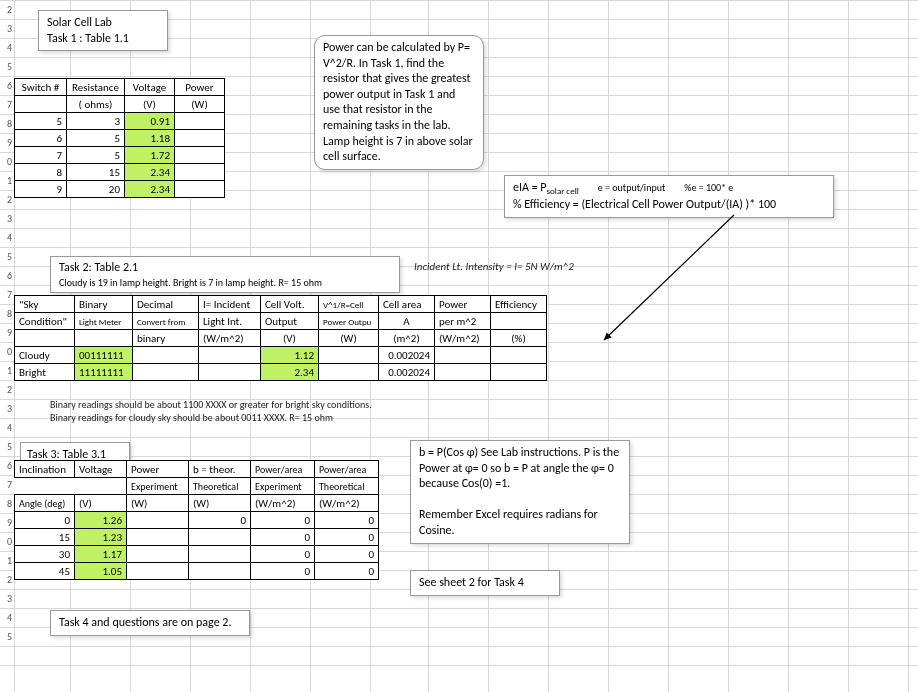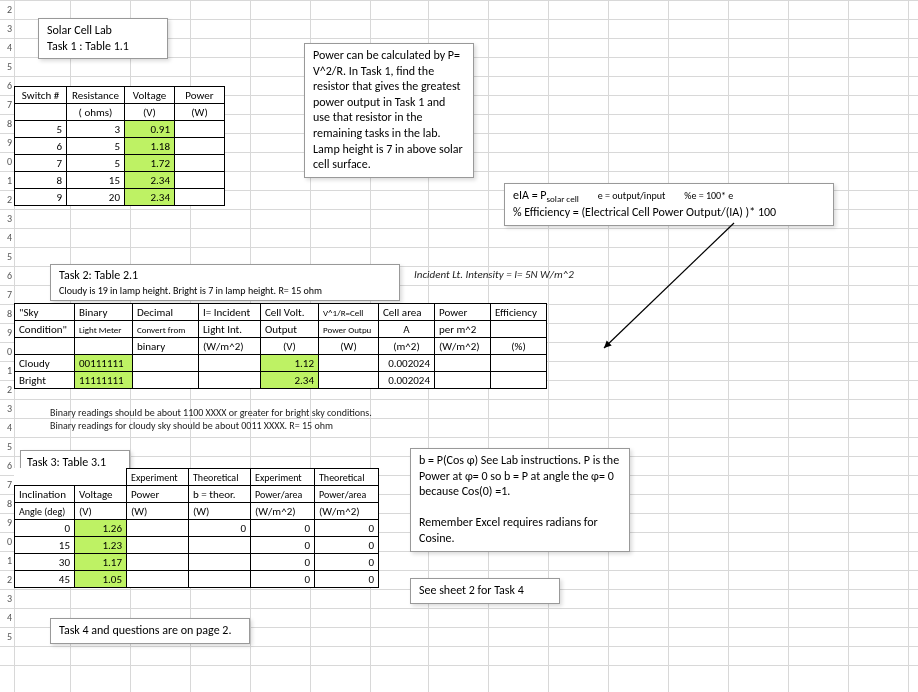--- a/index.html
+++ b/index.html
@@ -30,21 +30,21 @@
   .rowhdrs {
     position: absolute;
     left: 0; top: 0;
     width: 14px;
     font-size: 10px;
     color: #555;
     text-align: right;
   }
   .rowhdrs div { height: 19px; line-height:19px; padding-right:2px; }
 
-  .content { position: absolute; left: 14px; top: 0; width: 904px; height:517px;margin-top:8px; }
+  .content { position: absolute; left: 14px; top: 0; width: 904px; height:517px; }
 
   .textbox {
     position: absolute;
     background: #fff;
     border: 1px solid #999;
     padding: 4px 8px;
     box-shadow: 2px 2px 4px rgba(0,0,0,.15);
     font-size: 12px;
     line-height: 1.3;
   }
@@ -219,21 +219,21 @@
         </tr>
         <tr>
           <td class="r">9</td>
           <td class="r">20</td>
           <td class="r green">2.34</td>
           <td></td>
         </tr>
       </tbody>
   </table>
 
-  <div class="textbox" style="left:290px; top:35px; width:170px; white-space:pre-line;">Power can be calculated by P= V^2/R.  In Task 1, find the resistor that gives the greatest power output in Task 1 and use that resistor in the remaining tasks in the lab.
+  <div class="textbox" style="left:300px; top:35px; width:170px; white-space:pre-line;border-radius:11px;">Power can be calculated by P= V^2/R.  In Task 1, find the resistor that gives the greatest power output in Task 1 and use that resistor in the remaining tasks in the lab.
    Lamp height is 7 in above solar cell surface.</div>
 
   <div class="textbox" style="left:490px; top:175px; width:330px; font-size:12px;">
     <div>
       <span>eIA = P</span><sub style="font-size:9px">solar cell</sub>
       &nbsp;&nbsp;&nbsp;&nbsp;&nbsp;
       <span style="font-size:10px">e = output/input</span>
       &nbsp;&nbsp;&nbsp;&nbsp;&nbsp;
       <span style="font-size:10px">%e = 100* e</span>
     </div>
@@ -321,34 +321,34 @@
   <div class="note" style="left:36px; top:398px; font-size:10px;">
     <div>Binary readings should be  about 1100 XXXX or greater  for bright sky conditions.</div>
     <div>Binary readings for cloudy sky should be about 0011 XXXX.                      R= 15 ohm</div>
   </div>
 
   <div class="textbox" style="left:6px; top:442px; width:110px; padding:4px 6px;">Task 3: Table 3.1</div>
 
   <table class="tbl" style="left:0px; top:460px;">
     <tbody>
         <tr>
+      <td class="l">Inclination</td>
+      <td class="l">Voltage</td>
+      <td class="l">Power</td>
+      <td class="l">b = theor.</td>
+      <td class="l" style="font-size:10px">Power/area</td>
+      <td class="l" style="font-size:10px">Power/area</td>
+    </tr>
+    <tr>
       <td style="width:60px;border:none"></td>
       <td style="width:52px;border:none"></td>
       <td class="l" style="width:62px;font-size:10px">Experiment</td>
       <td class="l" style="width:62px;font-size:10px">Theoretical</td>
       <td class="l" style="width:64px;font-size:10px">Experiment</td>
       <td class="l" style="width:64px;font-size:10px">Theoretical</td>
-    </tr>
-    <tr>
-      <td class="l">Inclination</td>
-      <td class="l">Voltage</td>
-      <td class="l">Power</td>
-      <td class="l">b = theor.</td>
-      <td class="l" style="font-size:10px">Power/area</td>
-      <td class="l" style="font-size:10px">Power/area</td>
     </tr>
     <tr>
       <td class="l" style="font-size:10px">Angle (deg)</td>
       <td class="l">(V)</td>
       <td class="l">(W)</td>
       <td class="l">(W)</td>
       <td class="l">(W/m^2)</td>
       <td class="l">(W/m^2)</td>
     </tr>
     </tbody>

